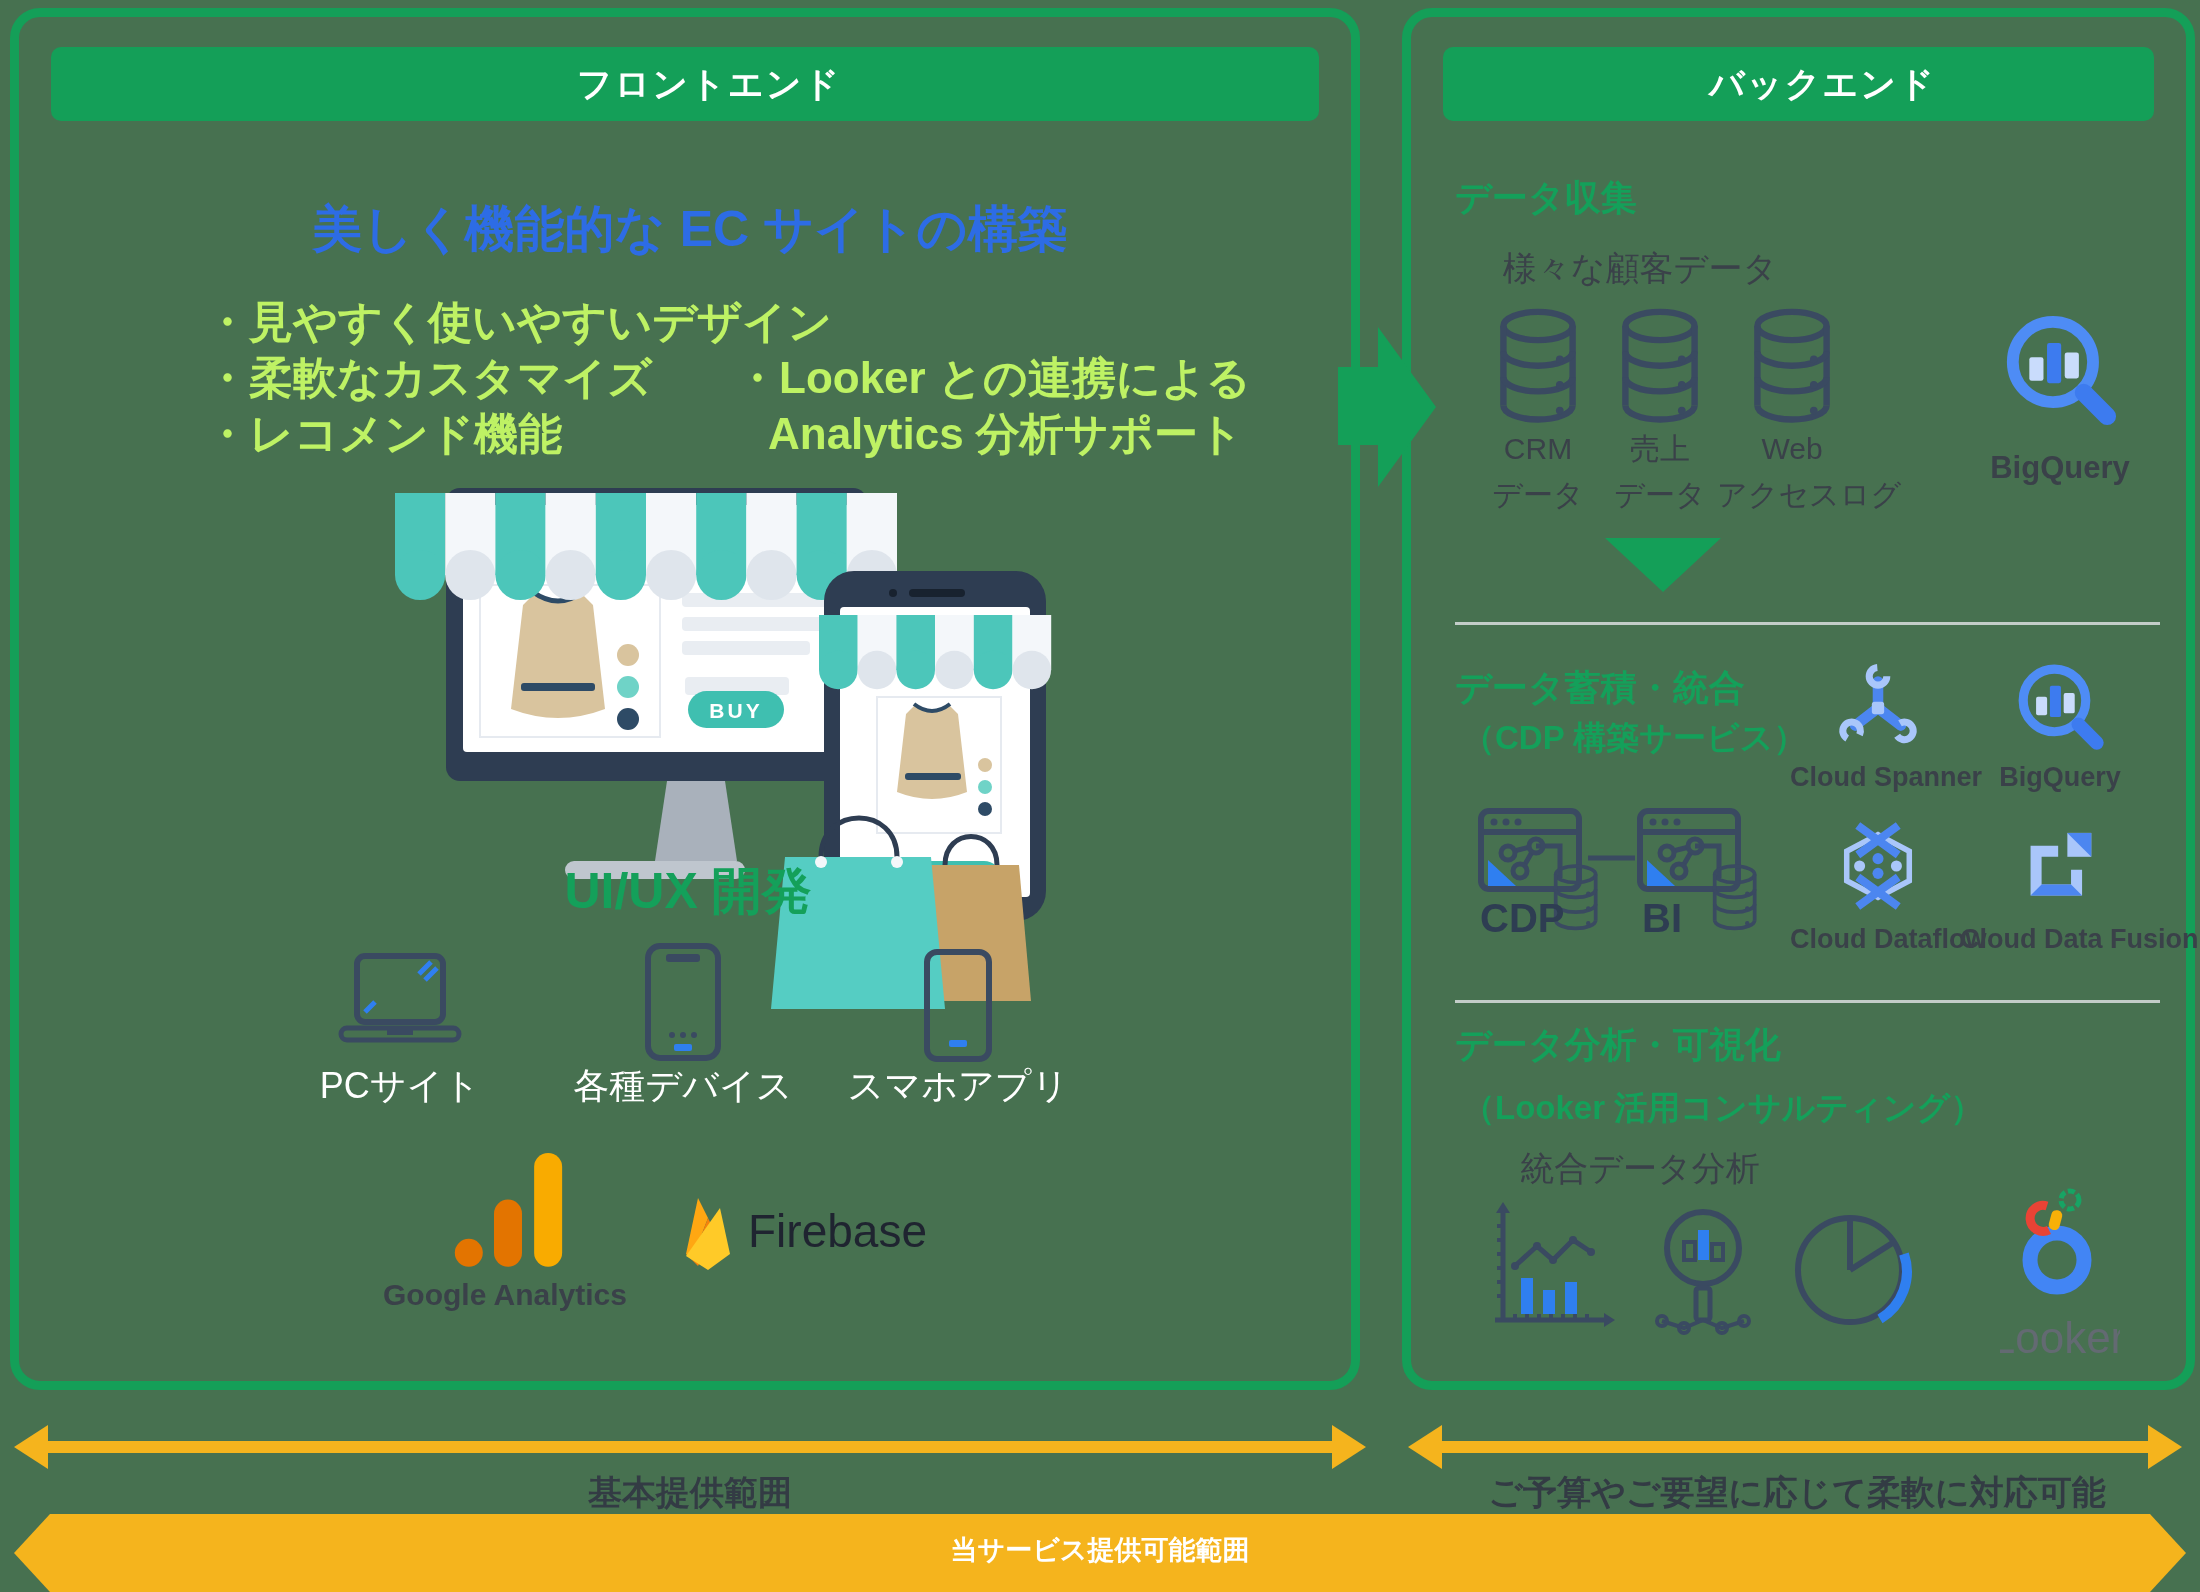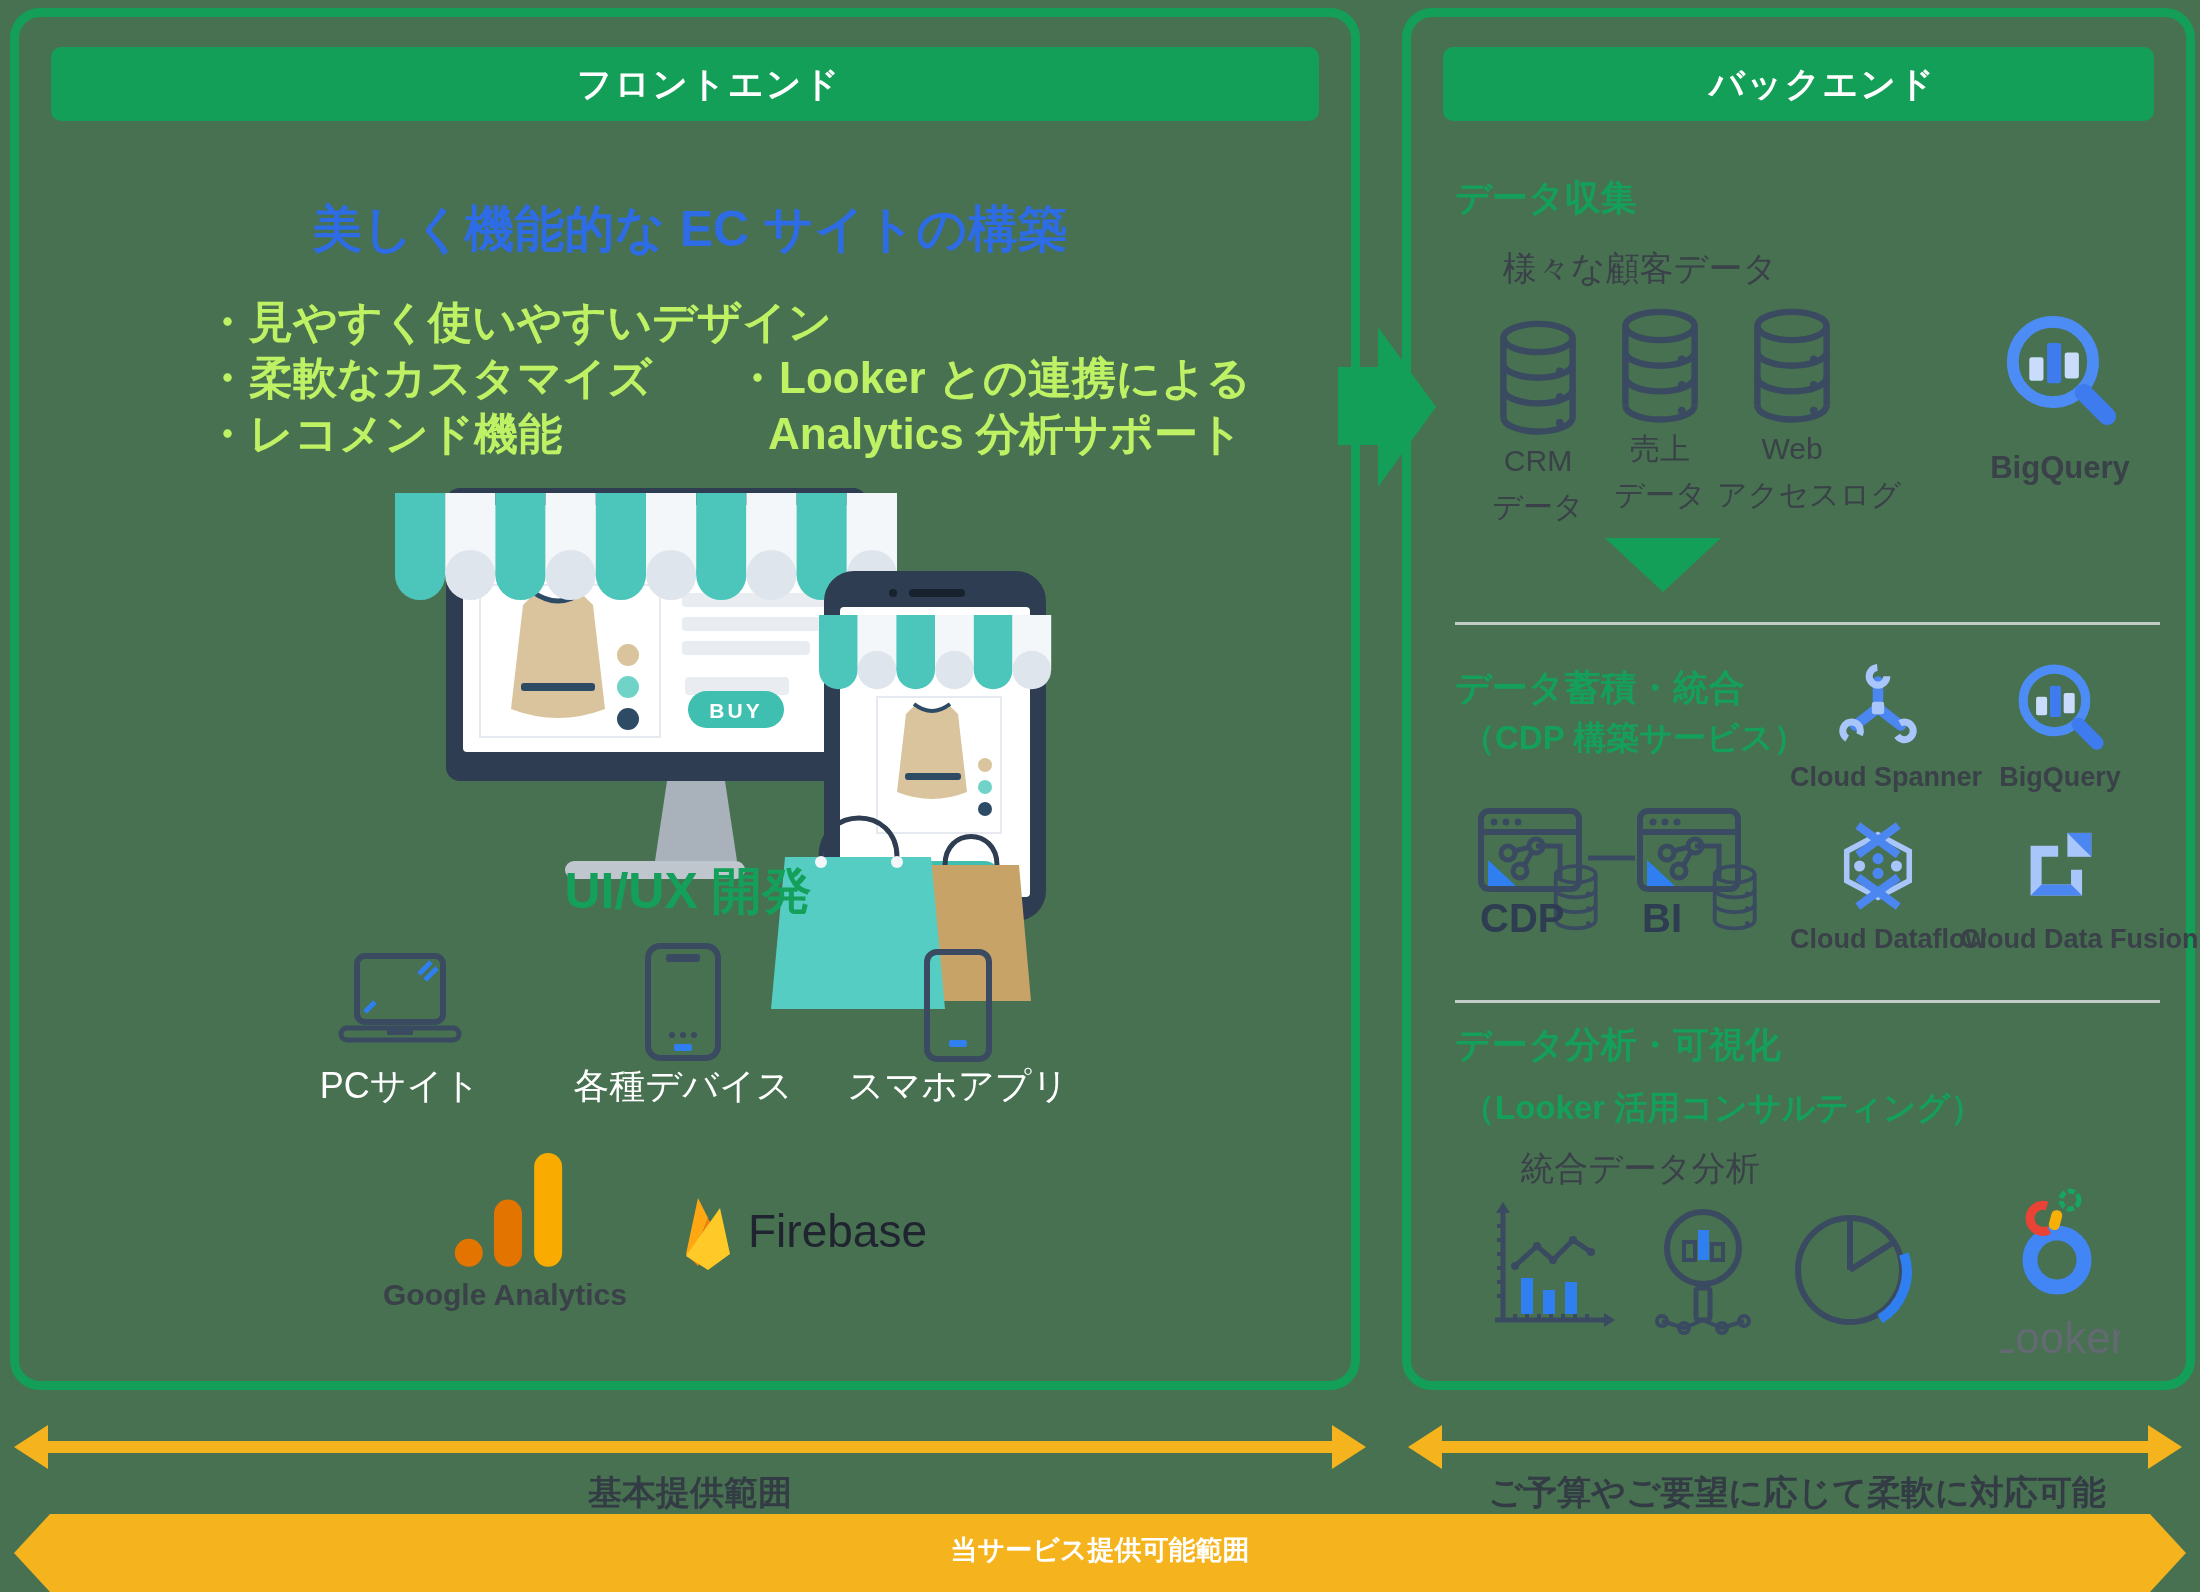--- a/index.html
+++ b/index.html
@@ -224,21 +224,21 @@
     <div class="panel-h">バックエンド</div>
   </section>
 
   <svg class="abs" style="left:1280px;top:320px;" width="170" height="180" viewBox="0 0 170 180">
     <path d="M58 47 H98 V7 L156 87 L98 167 V125 H58 Z" fill="#149F58"></path>
   </svg>
 
   <div class="abs green-label" style="left:1455px;top:174px;">データ収集</div>
   <div class="abs caption" style="left:1455px;top:246px;width:370px;">様々な顧客データ</div>
 
-  <div class="abs" style="left:1473px;top:320px;width:130px;text-align:center;">
+  <div class="abs" style="left:1473px;top:308px;width:130px;text-align:center;">
     <svg width="82" height="118" viewBox="0 0 64 92" style="margin:0 auto;">
         <use href="#sym-db"></use>
       </svg>
     <div class="db-label">CRM</div>
     <div class="db-label">データ</div>
   </div>
   <div class="abs" style="left:1595px;top:308px;width:130px;text-align:center;">
     <svg width="82" height="118" viewBox="0 0 64 92" style="margin:0 auto;">
         <use href="#sym-db"></use>
       </svg>

